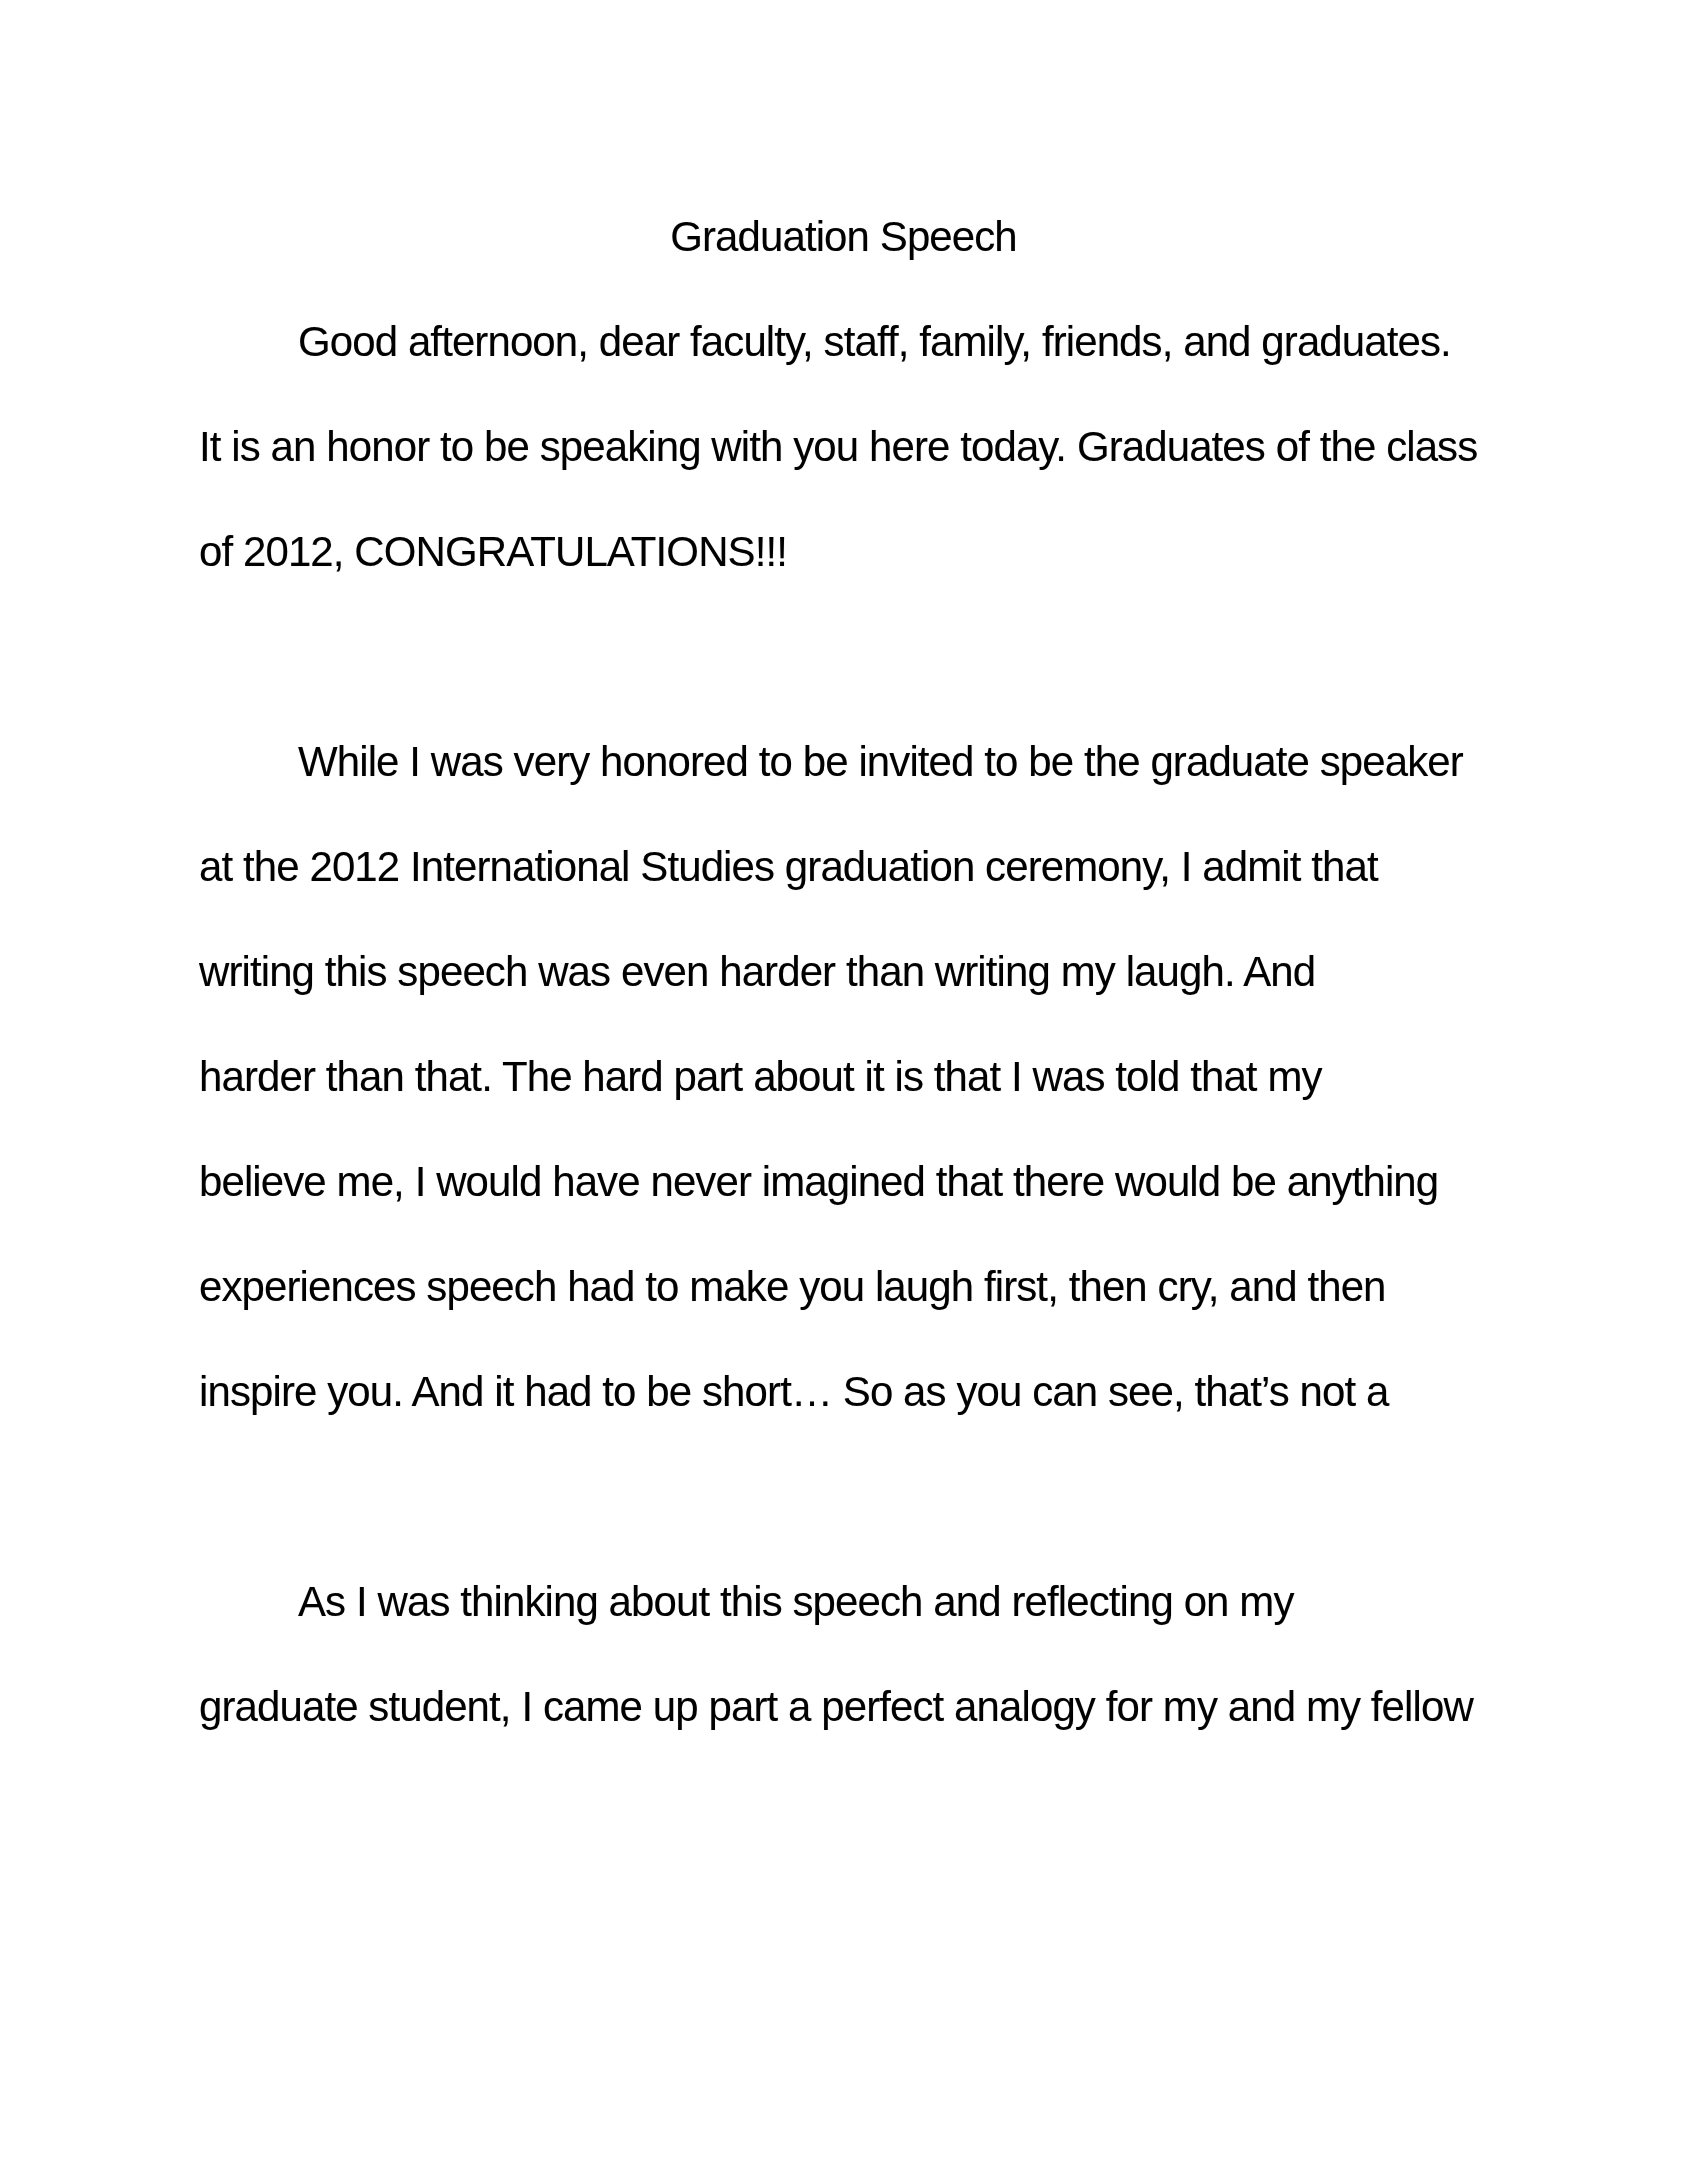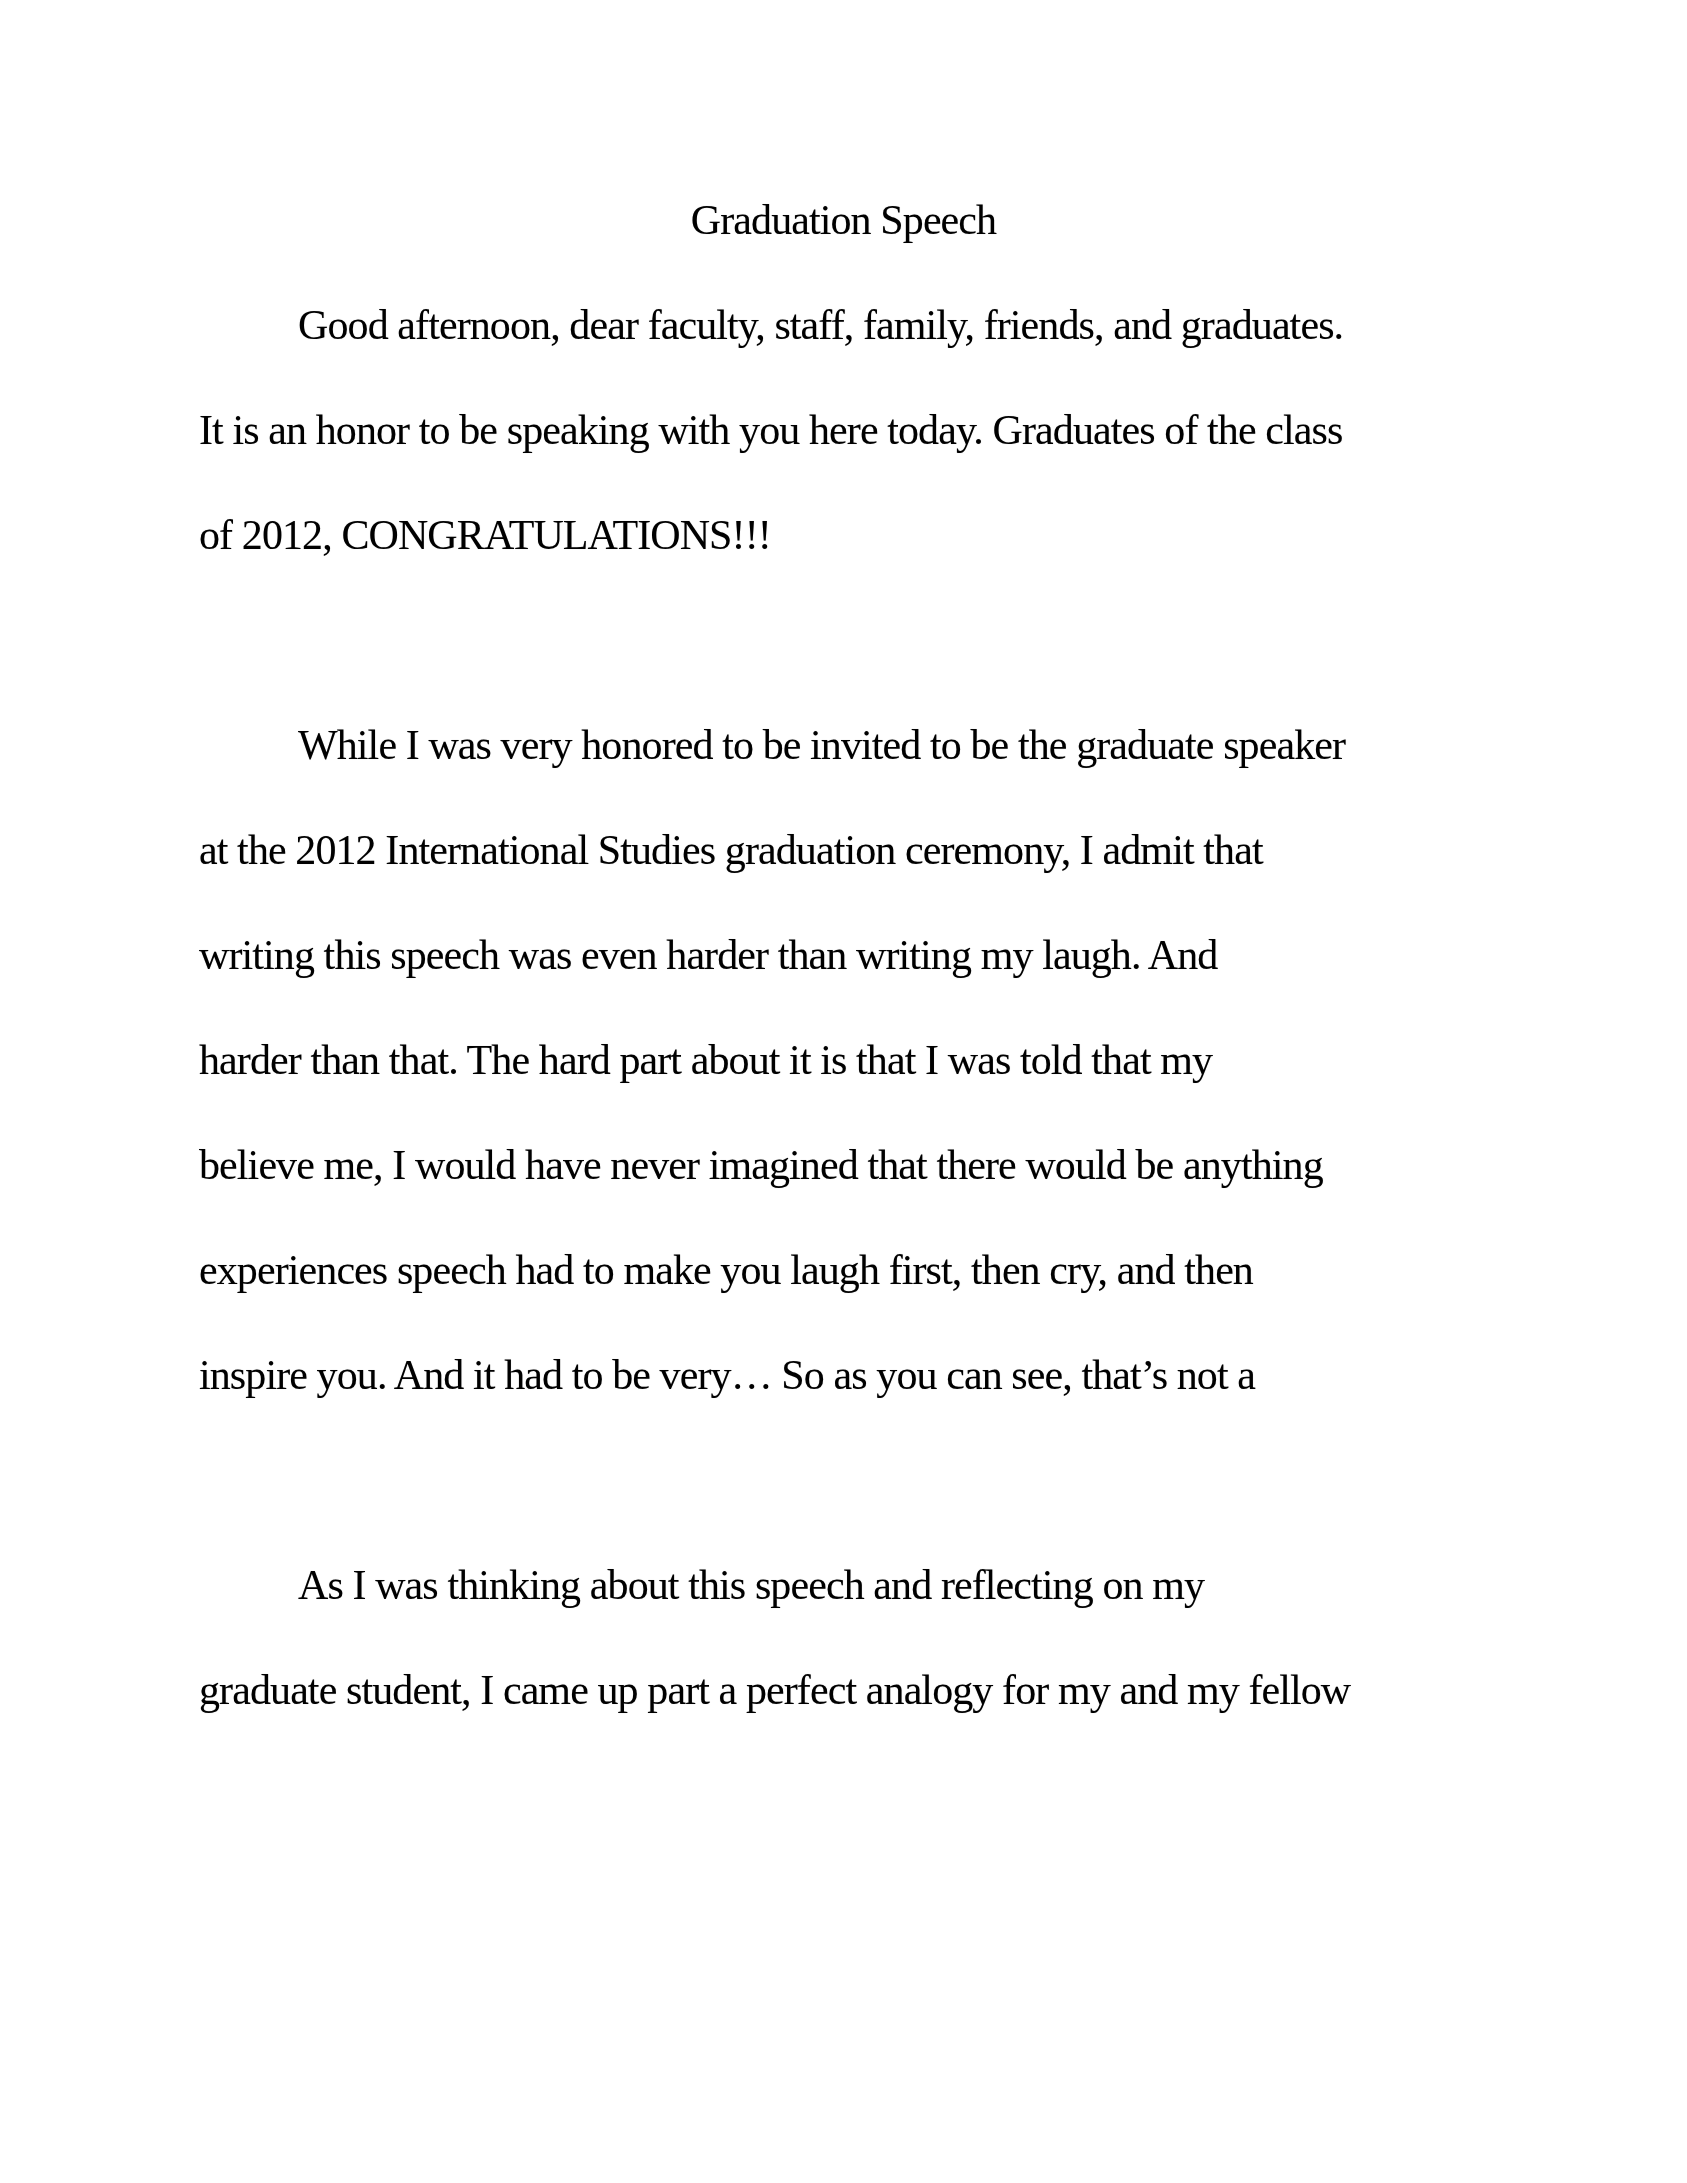--- a/index.html
+++ b/index.html
@@ -6,22 +6,23 @@
     margin: 0;
     padding: 0;
     background: #ffffff;
   }
   .page {
     position: relative;
     width: 1687px;
     height: 2032px;
     background: #ffffff;
     overflow: hidden;
-    font-family: Liberation Serif, serif;
+    font-family: Liberation Sans, sans-serif;
     color: #000000;
+    margin-top: 16px;
   }
   .content {
     position: absolute;
     top: 168px;
     left: 199px;
     width: 1289px;
     font-size: 42px;
     line-height: 105px;
     letter-spacing: -0.9px;
     color: #000000;
@@ -59,21 +60,21 @@
       <div class="line">of 2012, CONGRATULATIONS!!!</div>
     </div>
 
     <div class="paragraph">
       <div class="line indent">While I was very honored to be invited to be the graduate speaker</div>
       <div class="line">at the 2012 International Studies graduation ceremony, I admit that</div>
       <div class="line">writing this speech was even harder than writing my laugh. And</div>
       <div class="line">harder than that. The hard part about it is that I was told that my</div>
       <div class="line">believe me, I would have never imagined that there would be anything</div>
       <div class="line">experiences speech had to make you laugh first, then cry, and then</div>
-      <div class="line">inspire you. And it had to be very… So as you can see, that’s not a</div>
+      <div class="line">inspire you. And it had to be short… So as you can see, that’s not a</div>
     </div>
 
     <div class="paragraph">
       <div class="line indent">As I was thinking about this speech and reflecting on my</div>
       <div class="line">graduate student, I came up part a perfect analogy for my and my fellow</div>
     </div>
 
   </div>
 </div>
 

